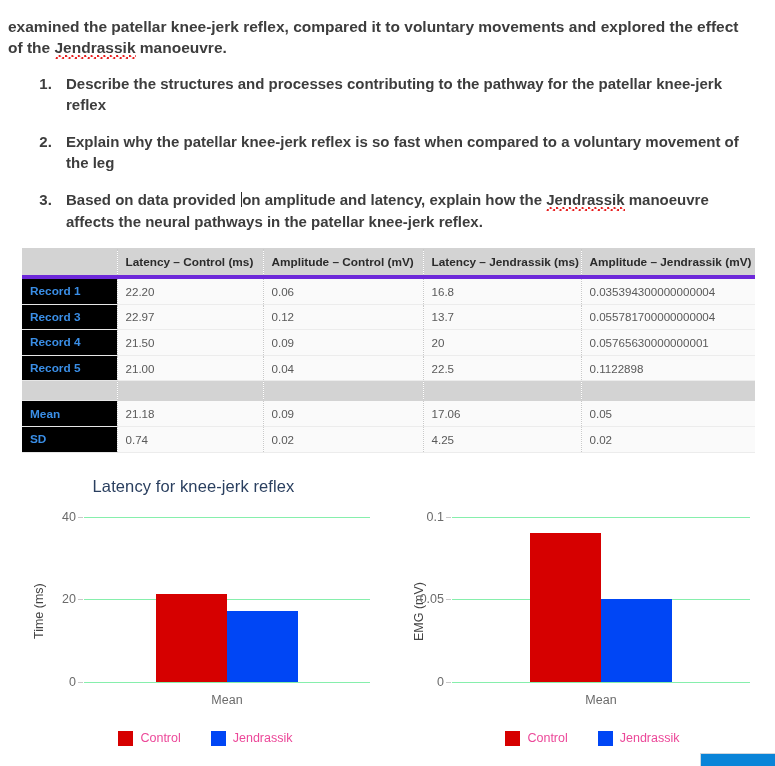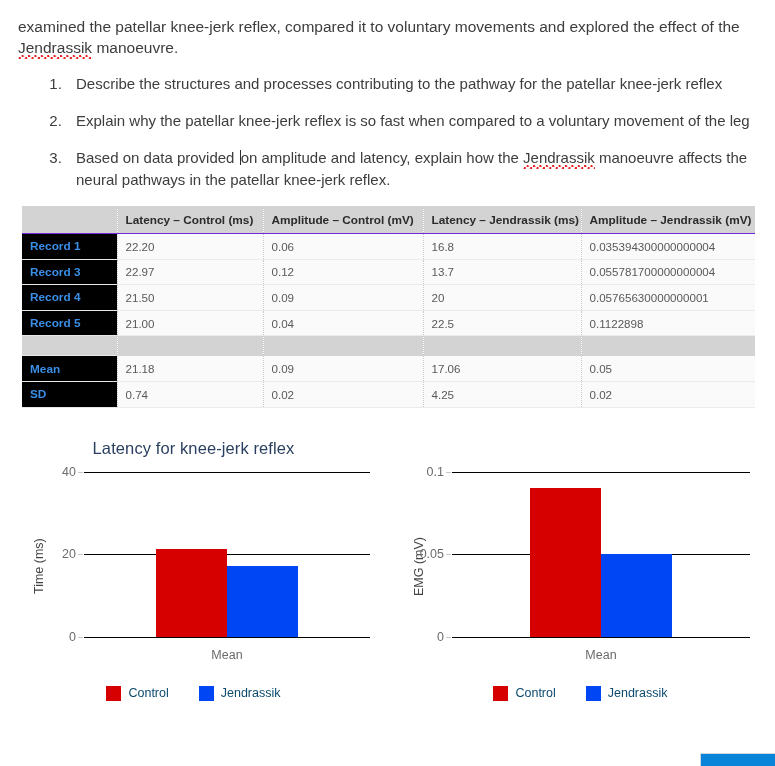--- a/index.html
+++ b/index.html
@@ -12,21 +12,22 @@
     height: 766px;
     position: relative;
     overflow: hidden;
     font-family: "Liberation Sans", sans-serif;
     color: #404040;
     -webkit-font-smoothing: antialiased;
   }
 
   
   .doc-body {
-    padding: 16px 18px 0 18px;
+    padding: 16px 18px 0 8px;
+    font-weight: bold;
   }
   .para {
     font-size: 15.5px;
     line-height: 21px;
     color: #3d3d3d;
     margin: 0 0 14px 0;
   }
   .squiggle {
     position: relative;
     display: inline-block;
@@ -85,21 +86,21 @@
     overflow: hidden;
     white-space: nowrap;
   }
   table.data thead th {
     background: #d3d3d3;
     color: #2b2b2b;
     font-weight: bold;
     font-size: 11.8px;
     height: 26px;
     border-top: 1px solid #d3d3d3;
-    border-bottom: 1px solid #6d28d9;
+    border-bottom: 4px solid #6d28d9;
   }
   table.data thead th.corner {
     background: #d3d3d3;
   }
   table.data td.rowhead {
     background: #000000;
     color: #3a8ee6;
     font-weight: bold;
     font-size: 11.8px;
     border-color: #e6e6e6;
@@ -128,37 +129,37 @@
   .chart {
     width: 387px;
     position: relative;
     height: 278px;
   }
   .chart-title {
     text-align: center;
     font-size: 16.5px;
     color: #2a3f5f;
     font-weight: normal;
-    margin: 11px;
+    margin: 4px;
     padding-top: 4px;
     letter-spacing: 0.1px;
   }
   .plot-area {
     position: absolute;
     left: 84px;
     top: 48px;
     width: 286px;
     height: 165px;
   }
   .gridline {
     position: absolute;
     left: 0;
     width: 100%;
     height: 1px;
-    background: #000000;
+    background: #86efac;
   }
   .ytick {
     position: absolute;
     right: 100%;
     transform: translateY(-50%);
     padding-right: 8px;
     font-size: 12.5px;
     color: #6b6b6b;
     white-space: nowrap;
   }
@@ -204,21 +205,22 @@
   }
   .legend {
     position: absolute;
     left: 0;
     top: 262px;
     width: 100%;
     display: flex;
     justify-content: center;
     gap: 30px;
     font-size: 12.5px;
-    color: #0c4a6e;
+    color: #ec4899;
+    padding-left: 12px;
   }
   .legend-item {
     display: flex;
     align-items: center;
     gap: 7px;
   }
   .swatch {
     width: 15px;
     height: 15px;
     display: inline-block;

